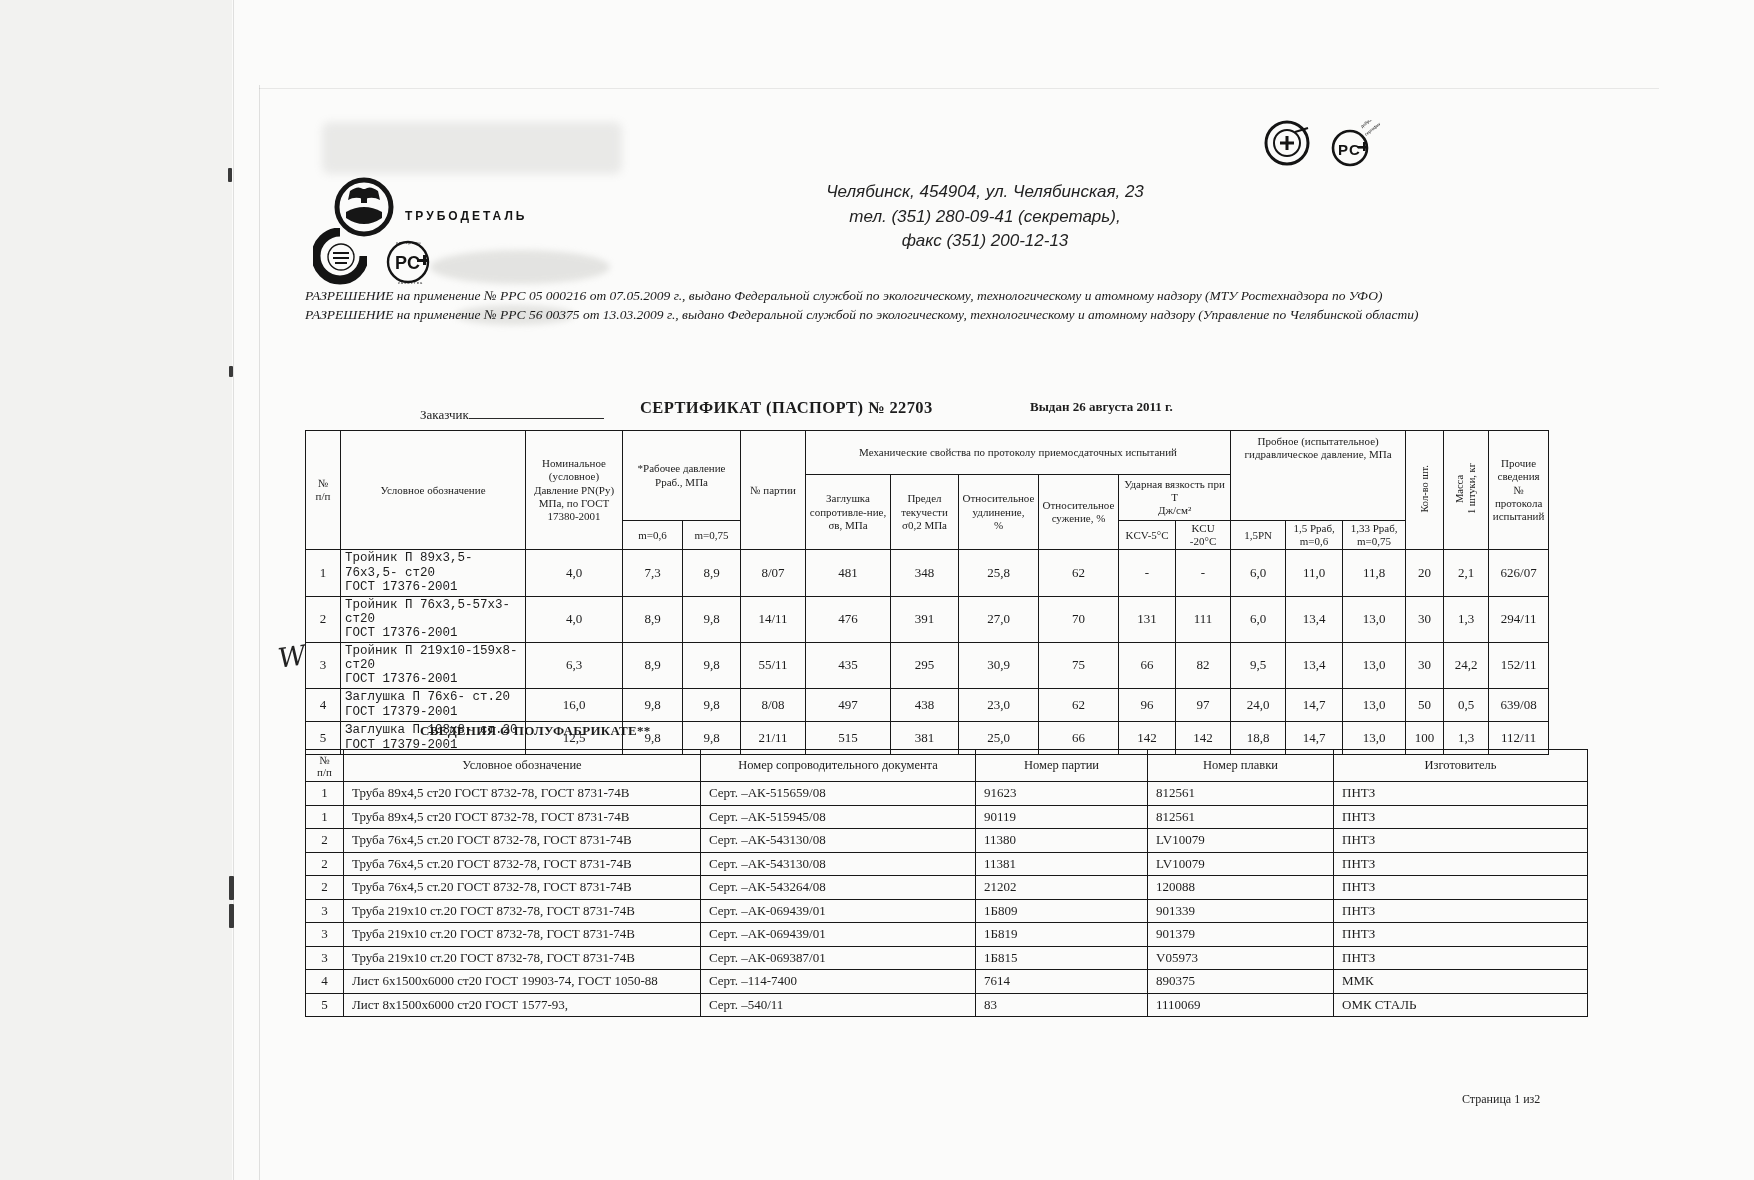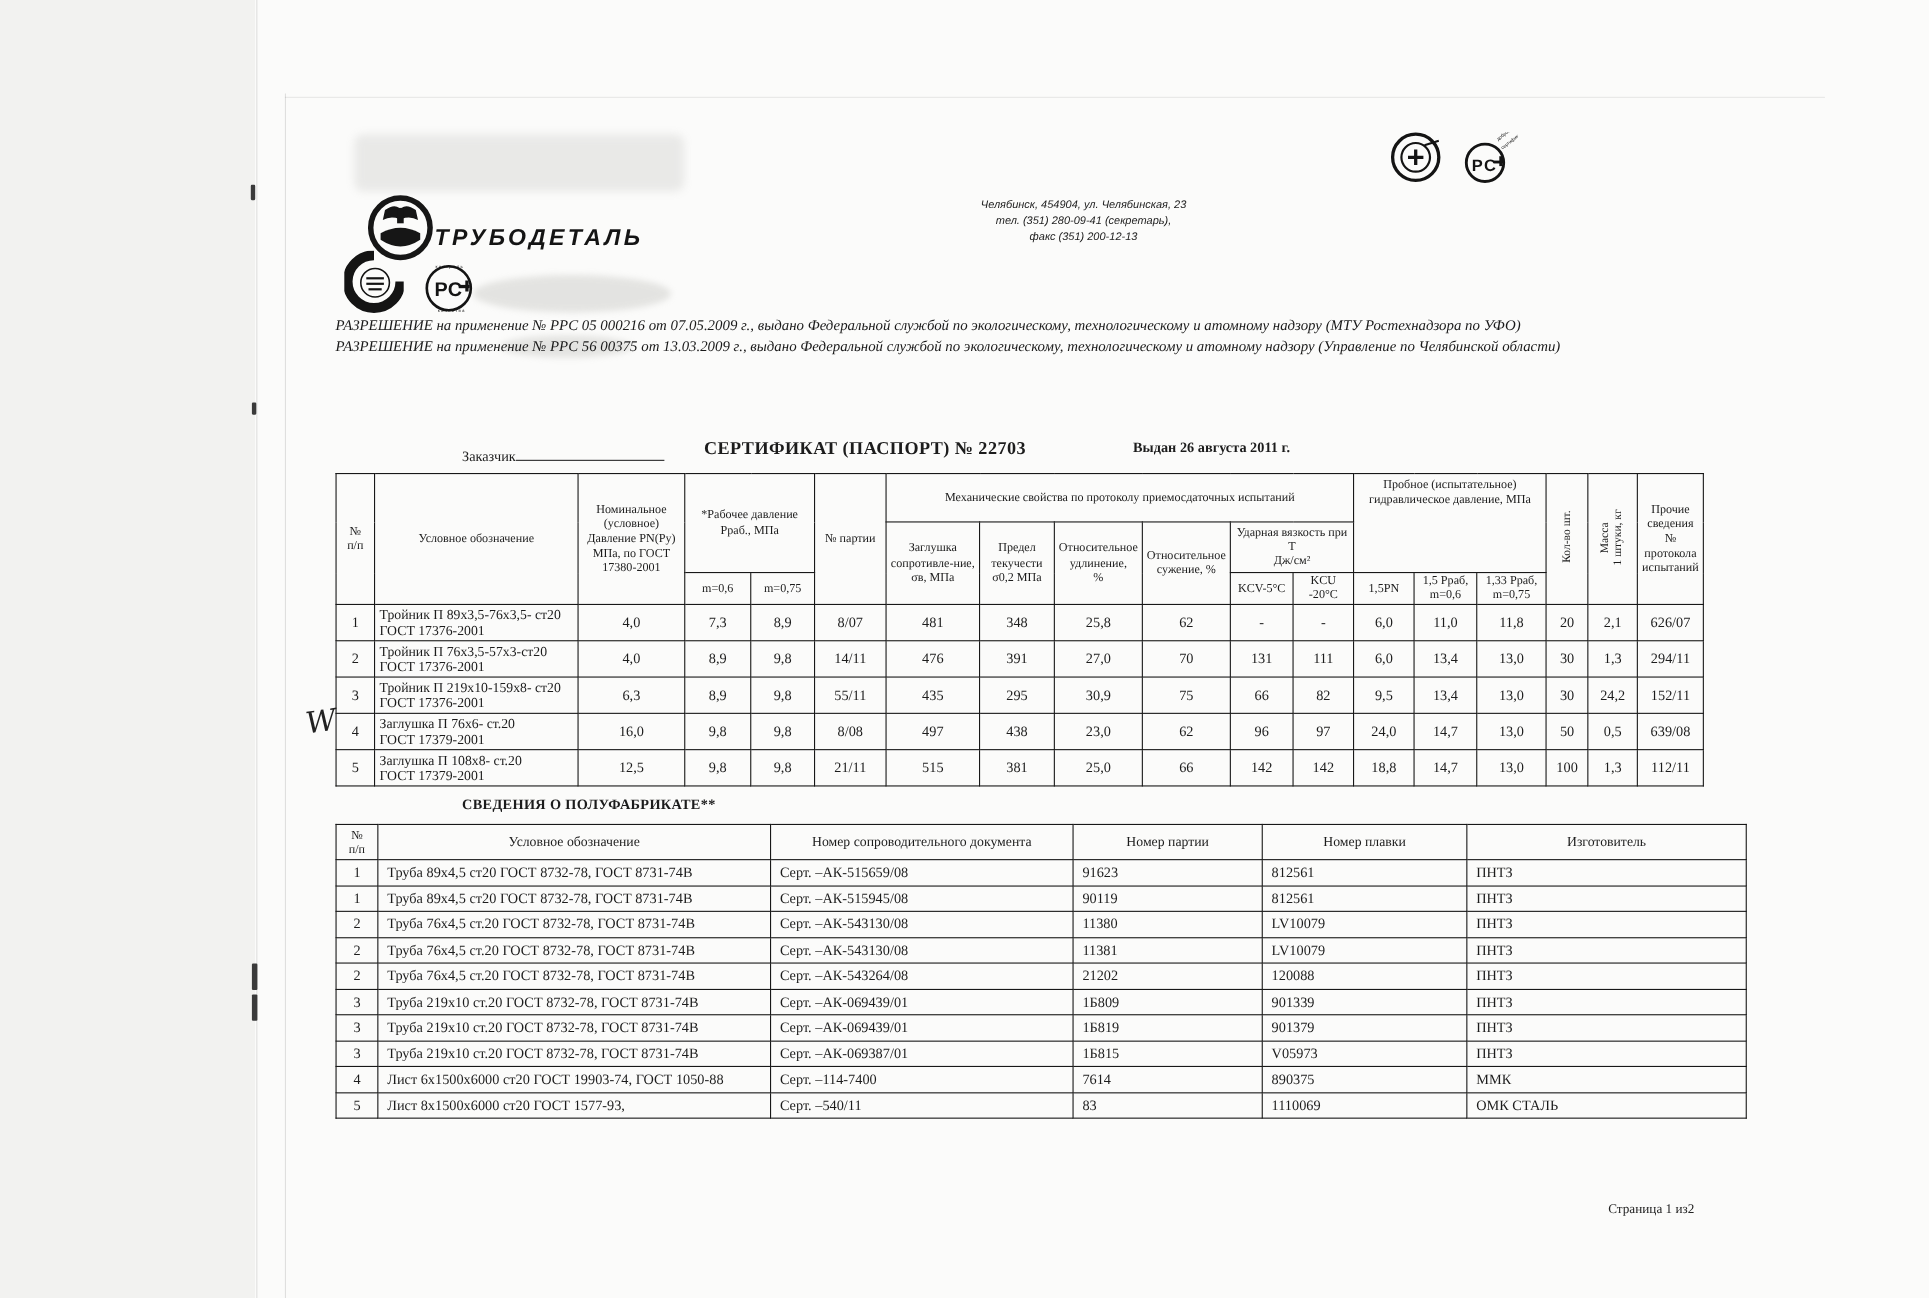--- a/index.html
+++ b/index.html
@@ -21,27 +21,27 @@
   .smudge {
     position:absolute; background:#9a9a96; opacity:.18; filter:blur(4px);
     border-radius:8px;
   }
   .smudge2 { position:absolute; background:#b9b9b4; opacity:.35; filter:blur(3px); border-radius:50%; }
 
   
   .logo-row { position:absolute; left:333px; top:176px; display:flex; align-items:center; }
   .logo-text {
     font-family:"Liberation Sans", sans-serif;
-    font-weight:bold; font-size:21px; letter-spacing:3px; color:#141414;
-    margin-top:14px;font-style:italic;
+    font-weight:bold; font-size:12px; letter-spacing:3px; color:#141414;
+    margin-left:10px; margin-top:14px;
   }
   .addr {
     position:absolute; left:790px; top:180px; width:390px; text-align:center;
     font-family:"Liberation Sans", sans-serif; font-style:italic;
-    font-size:10px; line-height:1.45; color:#222;
+    font-size:17px; line-height:1.45; color:#222;
   }
   .permits {
     position:absolute; left:305px; top:287px; width:1252px;
     font-style:italic; font-size:13.5px; line-height:1.3; color:#1a1a1a;
   }
   .permits div { margin-bottom:1px; }
 
   .cert-line { position:absolute; left:0; top:398px; width:1754px; height:26px; }
   .customer { position:absolute; left:420px; top:8px; font-size:13px; }
   .customer .blank { display:inline-block; width:135px; border-bottom:1.3px solid #2a2a2a; height:13px; }
@@ -52,21 +52,21 @@
   table { border-collapse:collapse; table-layout:fixed; }
   .main-table {
     position:absolute; left:305px; top:430px; width:1243px;
   }
   .main-table th, .main-table td {
     border:1.6px solid #181818; text-align:center; vertical-align:middle;
     font-weight:normal; overflow:hidden;
   }
   .main-table th { font-size:11px; line-height:1.2; padding:1px 2px; }
   .main-table td { font-size:13px; height:33px; padding:1px 2px; }
-  .main-table tbody td:nth-child(2){ text-align:left; padding-left:4px; white-space:pre-line; font-size:12.5px; line-height:1.15; }
+  .main-table tbody td:nth-child(2){ text-align:left; padding-left:4px; white-space:pre-line; font-size:12.5px; line-height:1.15;font-family:Liberation Mono, monospace; }
   .th-small { font-size:10.5px; }
   .vert {
     writing-mode:vertical-rl; transform:rotate(180deg);
     font-size:10.5px; line-height:1.15; display:inline-block; max-height:104px; white-space:pre-line;
   }
   .semi-title {
     position:absolute; left:420px; top:723px; font-weight:bold; font-size:13px; letter-spacing:.3px;
   }
   .semi-table { position:absolute; left:305px; top:749px; width:1282px; }
   .semi-table th, .semi-table td {

